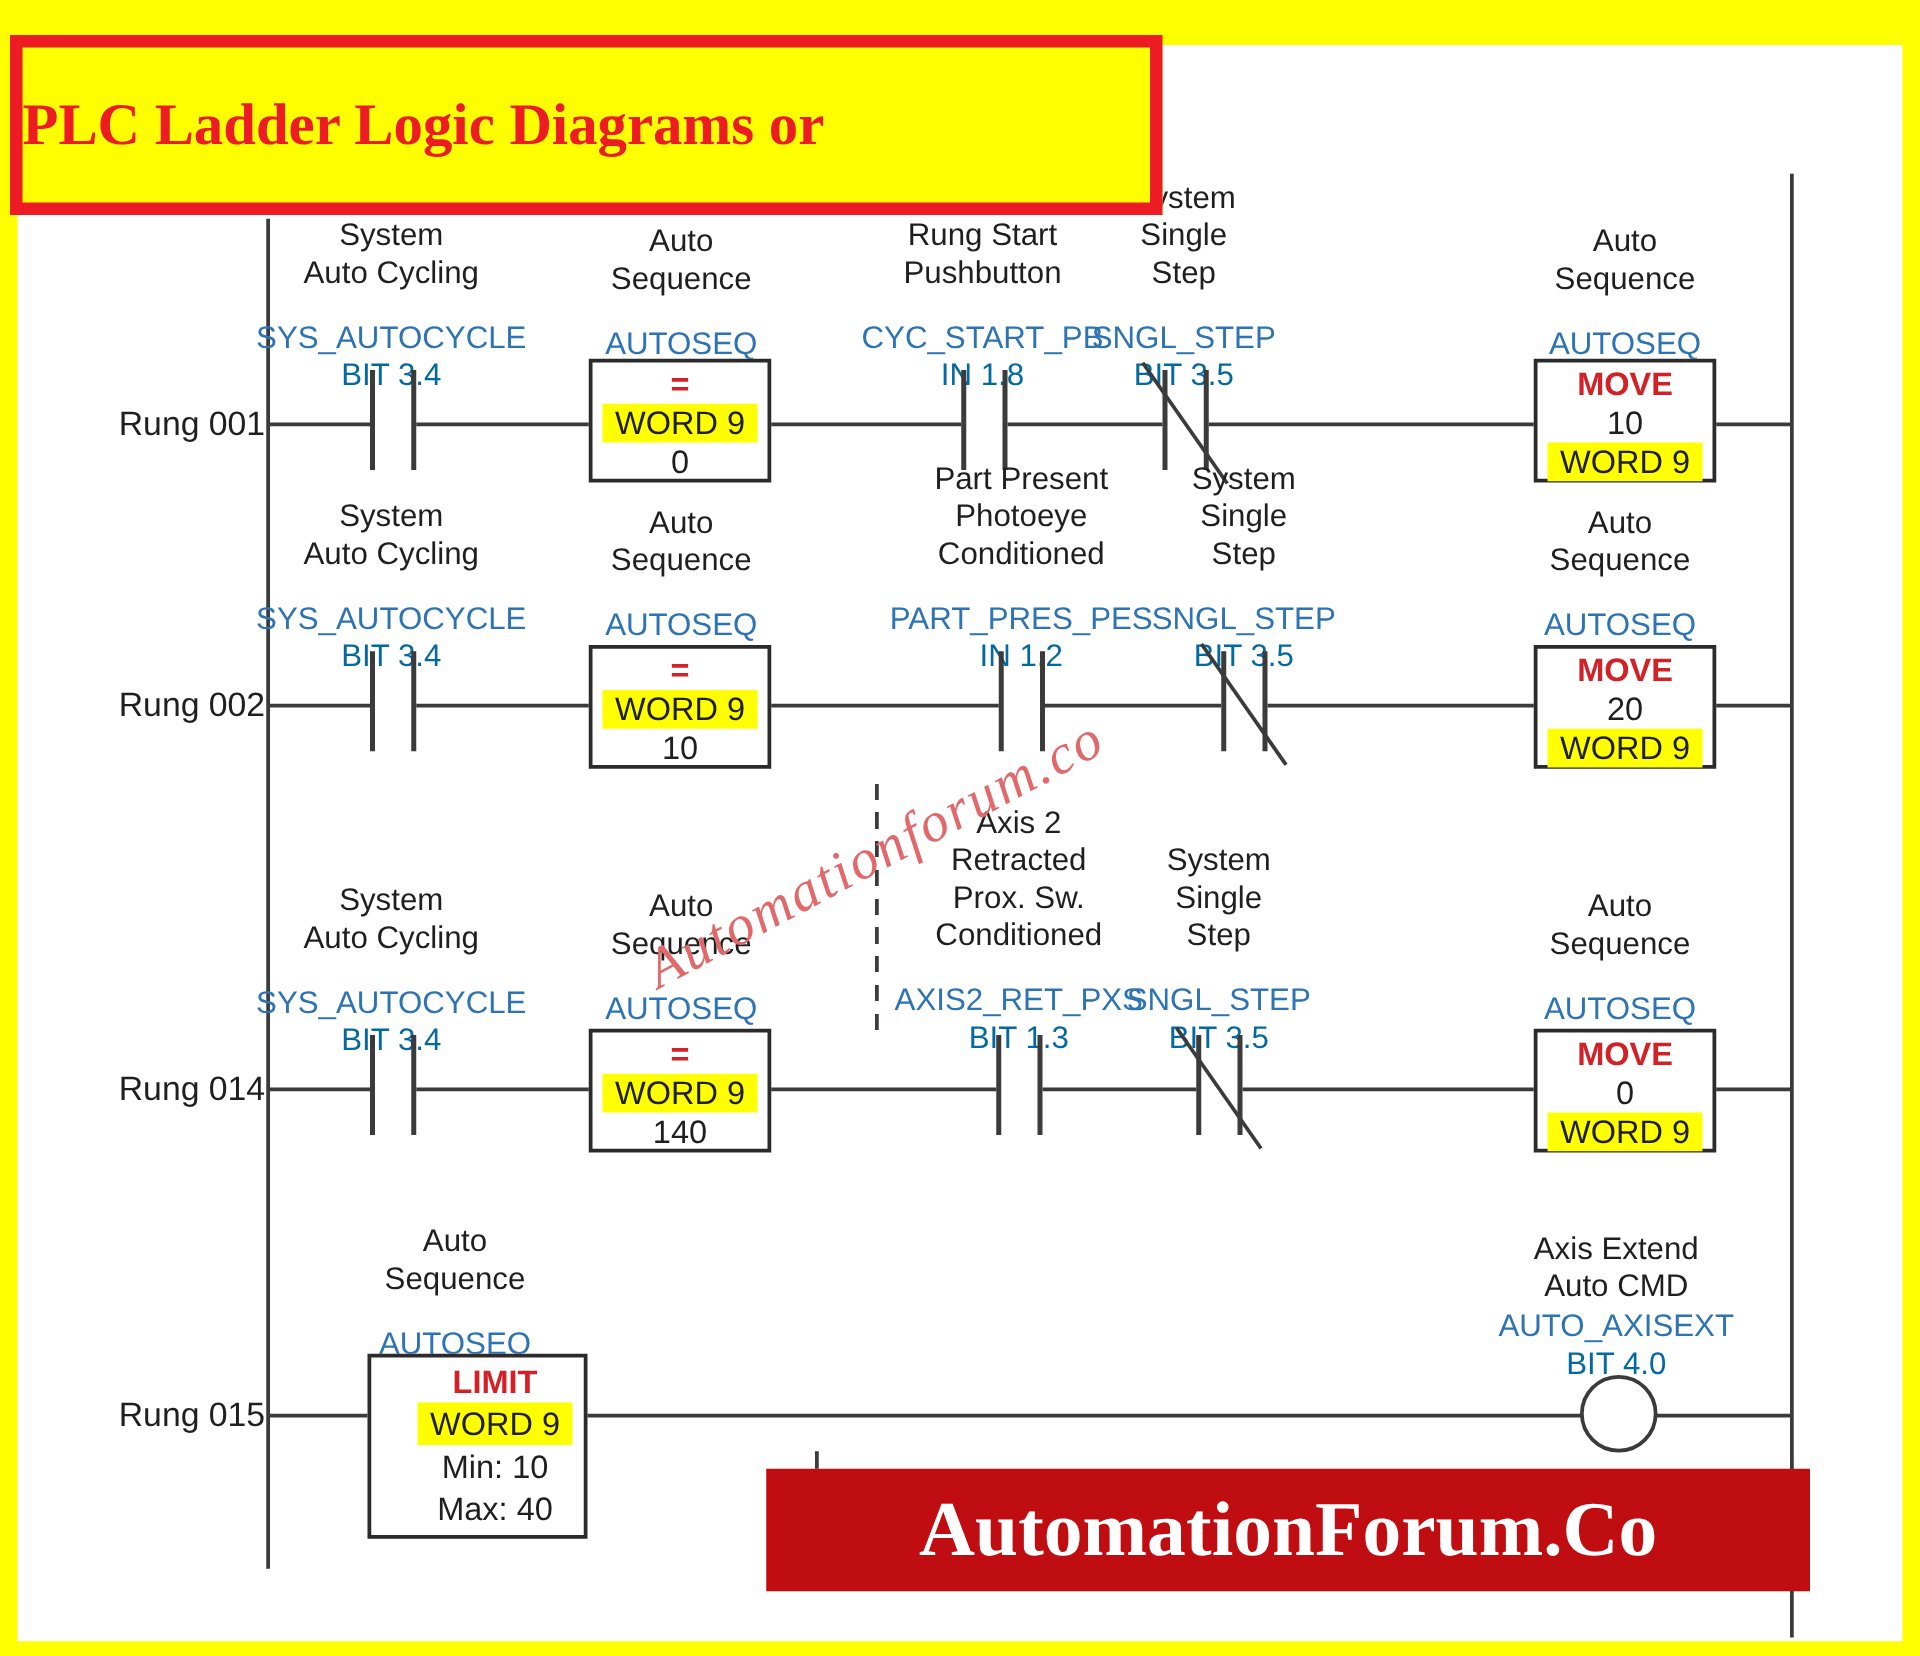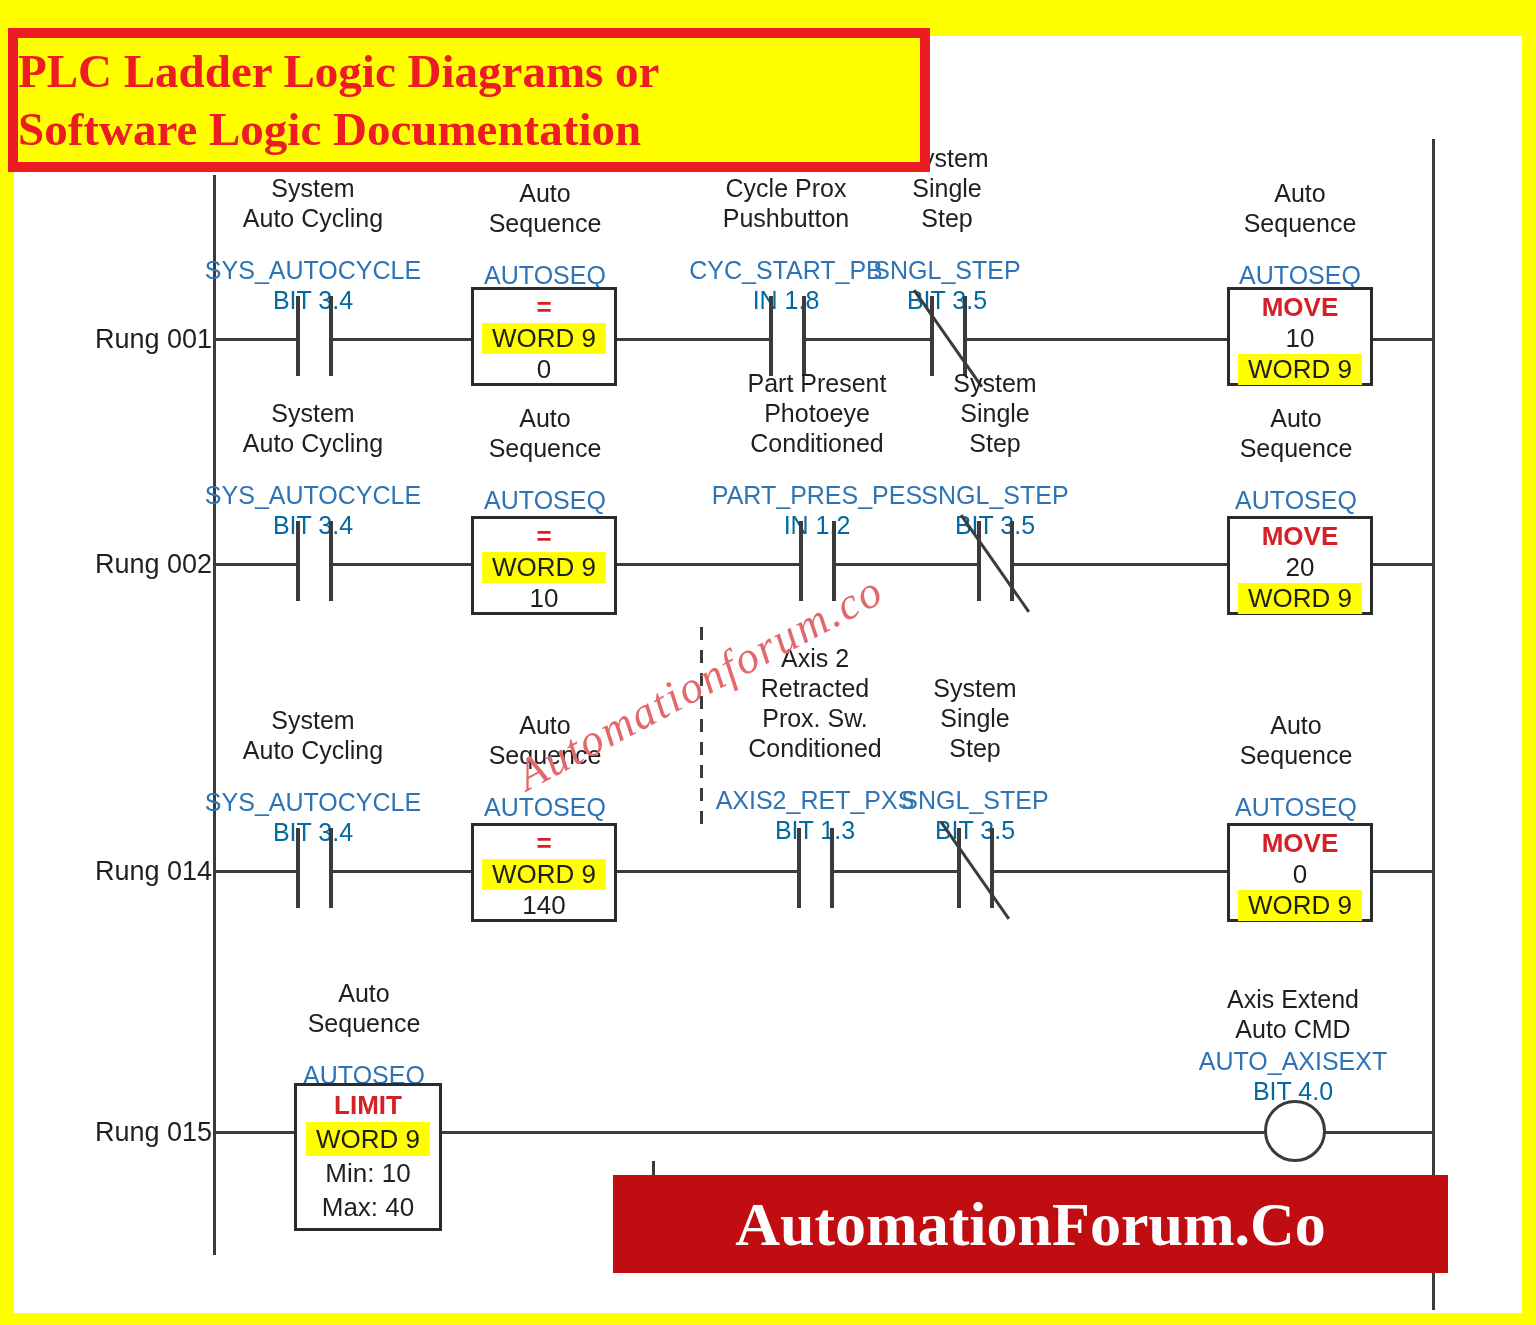--- a/index.html
+++ b/index.html
@@ -11,21 +11,21 @@
   .bar   { position:absolute; width:4px; background:#3B3B3B; z-index:3; }
   .slash { position:absolute; width:118px; height:3px; background:#3B3B3B; z-index:3; transform:rotate(55deg); }
   .stack { position:absolute; transform:translateX(-50%); text-align:center; font-size:25px; line-height:30px;
            color:#1F1F1F; white-space:nowrap; z-index:3; }
   .stack .t { color:#2E74B5; margin-top:22px; }
   .stack.tight .t { margin-top:2px; }
   .stack .a { color:#0369a1; }
   .opbox { position:absolute; width:140px; height:91px; background:#ffffff; border:3px solid #2B2B2B;
            text-align:center; font-size:26px; line-height:31px; color:#1F1F1F; padding-top:2px; z-index:3; }
   .opbox .op { color:#D42127; font-weight:bold; }
-  .opbox.tall { height:140px; width:142px; line-height:34px; padding-top:2px; }
+  .opbox.tall { height:140px; width:142px; line-height:34px; padding-top:2px;padding-left:28px; }
   .hl { background:#FFFF00; display:inline-block; padding:0 10px; }
   .coil { position:absolute; left:1264px; top:1100px; width:56px; height:56px; border:3px solid #3B3B3B;
           border-radius:50%; background:#ffffff; z-index:3; }
   .runglabel { position:absolute; font-size:27px; color:#1F1F1F; z-index:3; white-space:nowrap; }
   .titlebox { position:absolute; left:8px; top:28px; width:902px; height:124px; background:#FFFF00;
               border:10px solid #EC1B24; z-index:7; display:flex; flex-direction:column; justify-content:center;
               align-items:flex-start; }
   .titlebox div { font-family:"Liberation Serif", serif; font-weight:bold; font-size:47px; line-height:58px;
                   color:#EC1B24; white-space:nowrap; }
   .watermark { position:absolute; left:520px; top:752px; font-family:"Liberation Serif", serif; font-style:italic;
@@ -73,21 +73,21 @@
     <div>Sequence</div>
     <div class="t">AUTOSEQ</div>
   </div>
   <div class="opbox" style="left:471px;top:287px">
     <div class="op">=</div>
     <div><span class="hl">WORD 9</span></div>
     <div>0</div>
   </div>
 
   <div class="stack" style="left:786px;top:173px">
-    <div>Cycle Prox</div>
+    <div>Rung Start</div>
     <div>Pushbutton</div>
     <div class="t">CYC_START_PB</div>
     <div class="a">IN 1.8</div>
   </div>
   <div class="gap" style="left:769px;top:336px;width:37px;height:6px"></div>
   <div class="bar" style="left:769px;top:296px;height:80px"></div>
   <div class="bar" style="left:802px;top:296px;height:80px"></div>
 
   <div class="stack" style="left:947px;top:143px">
     <div>System</div>
@@ -250,18 +250,17 @@
     <div class="a">BIT 4.0</div>
   </div>
   <div class="coil"></div>
 
   <div class="dashmark"></div>
 
   <div class="watermark">Automationforum.co</div>
 
   <div class="titlebox">
     <div>PLC Ladder Logic Diagrams or</div>
-    <div>Software Logic Documentation</div>
   </div>
 
   <div class="footer">AutomationForum.Co</div>
 
 </div>
 
 </body></html>

